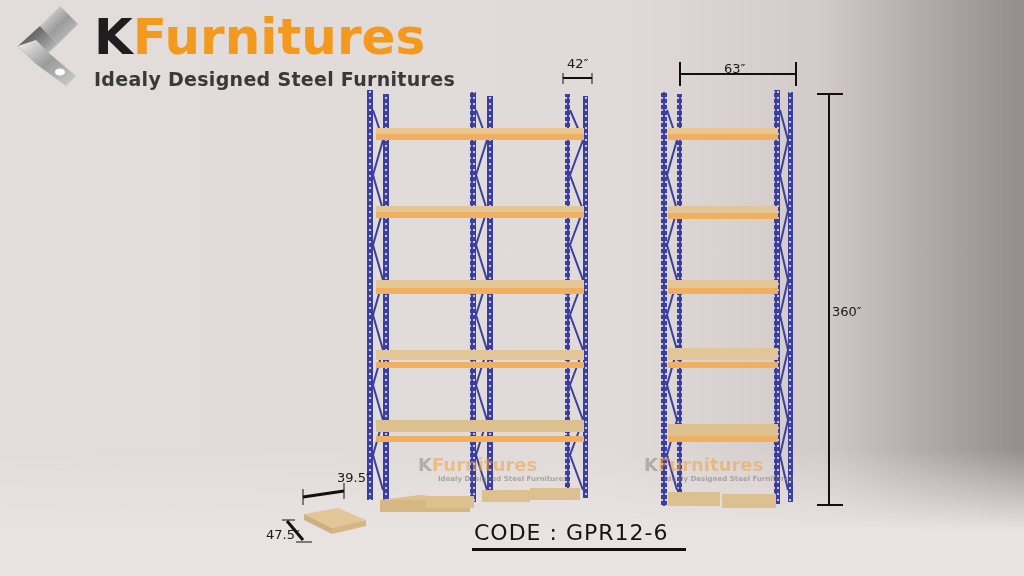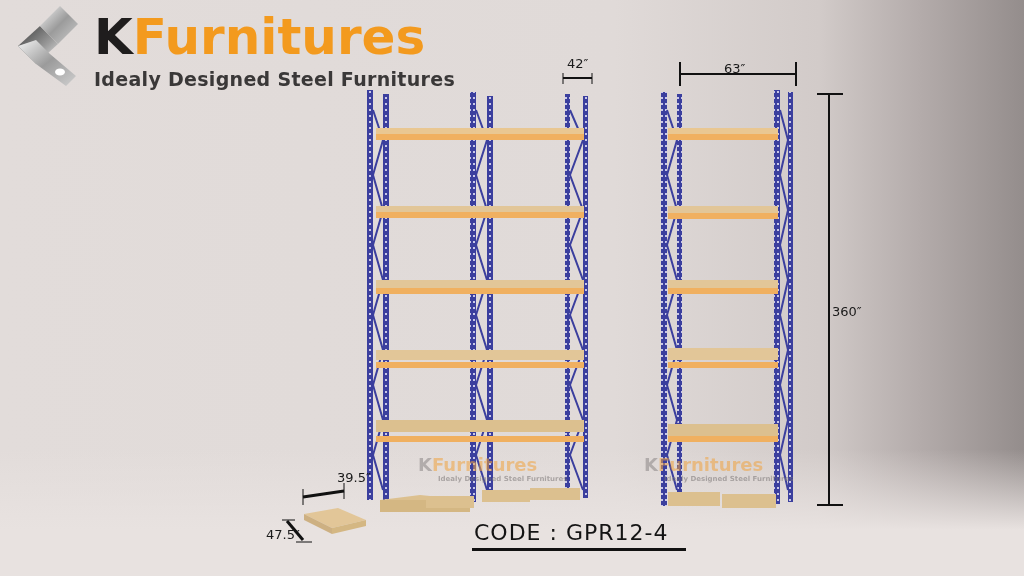--- a/index.html
+++ b/index.html
@@ -176,14 +176,14 @@
   <span class="wm-k">K</span><span class="wm-f">Furnitures</span>
   <span class="wm-tag">Idealy Designed Steel Furnitures</span>
 </div>
 
 <div class="dim" style="left:567px; top:56px;">42″</div>
 <div class="dim" style="left:724px; top:61px;">63″</div>
 <div class="dim" style="left:832px; top:304px;">360″</div>
 <div class="dim" style="left:302px; top:470px;margin-left:35px;">39.5″</div>
 <div class="dim" style="left:246px; top:527px;margin-left:20px;">47.5″</div>
 
-<div class="code">CODE : GPR12-4</div>
+<div class="code">CODE : GPR12-6</div>
 <div class="code-underline"></div>
 
 </body></html>

